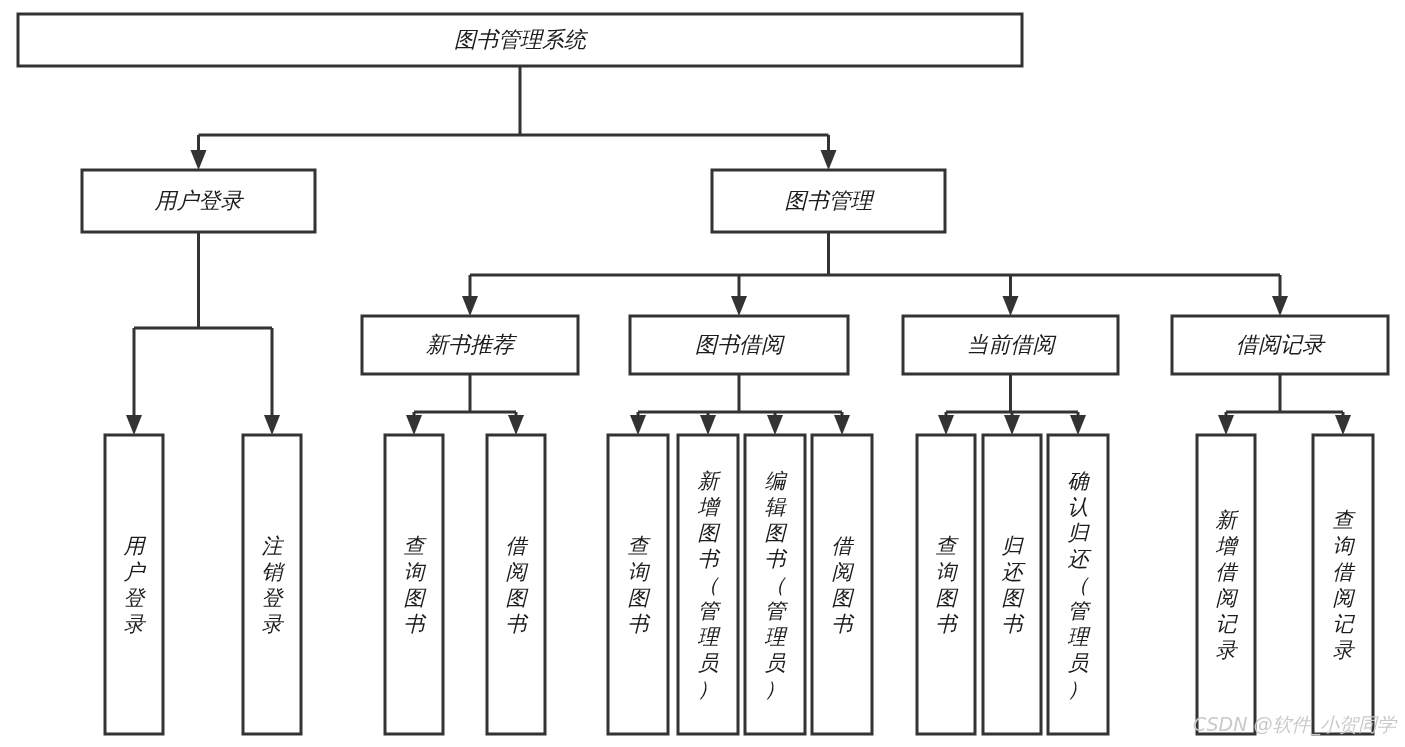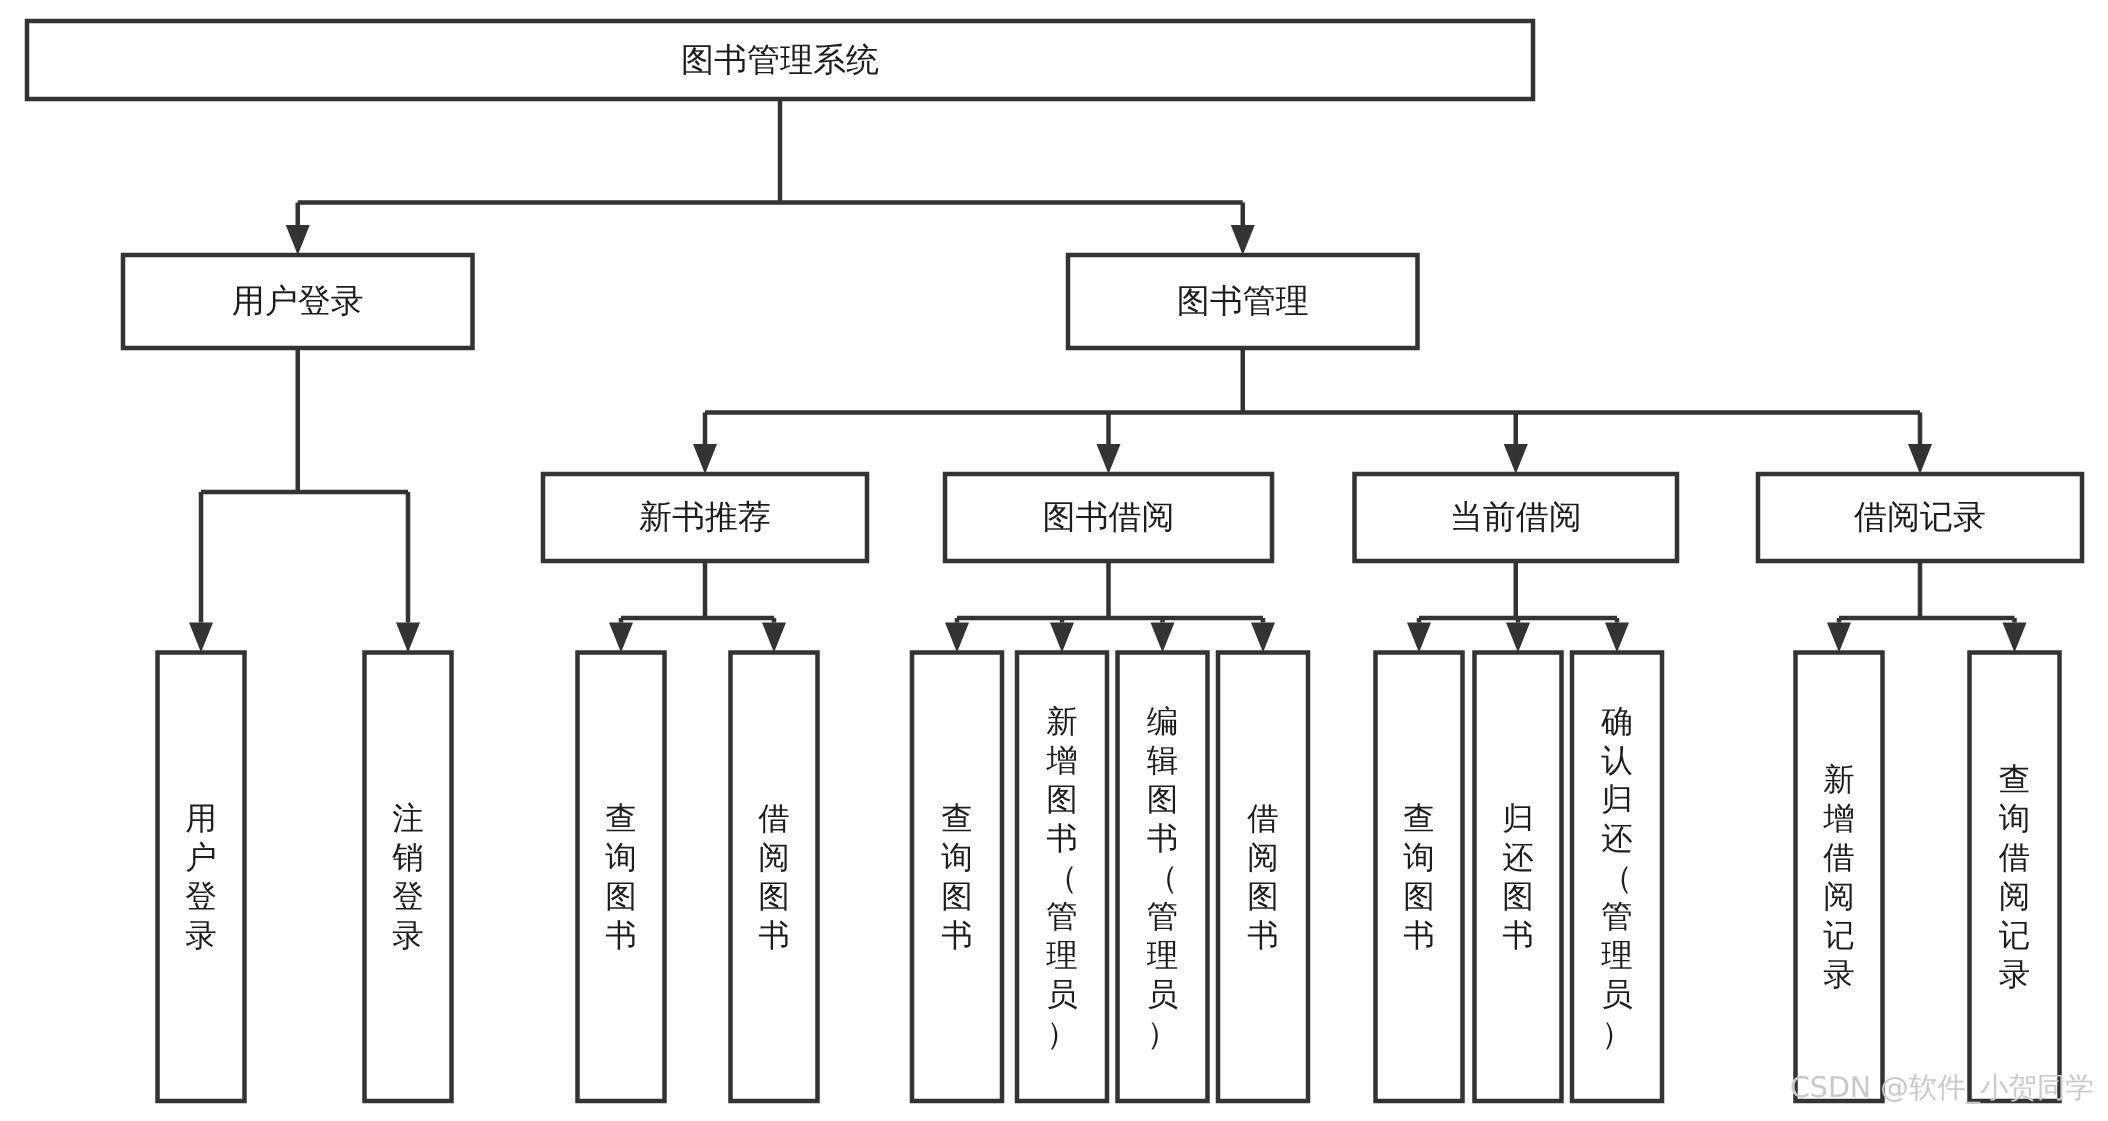--- a/index.html
+++ b/index.html
@@ -12,20 +12,21 @@
     width: 1405px;
     height: 747px;
     overflow: hidden;
     font-family: "DejaVu Sans", "Liberation Sans", sans-serif;
     position: relative;
   }
   #diagram-root {
     position: relative;
     width: 1405px;
     height: 747px;
+    font-style: italic;
   }
   svg#tree-svg {
     position: absolute;
     left: 0;
     top: 0;
     width: 1405px;
     height: 747px;
     display: block;
   }
   .node-box {

